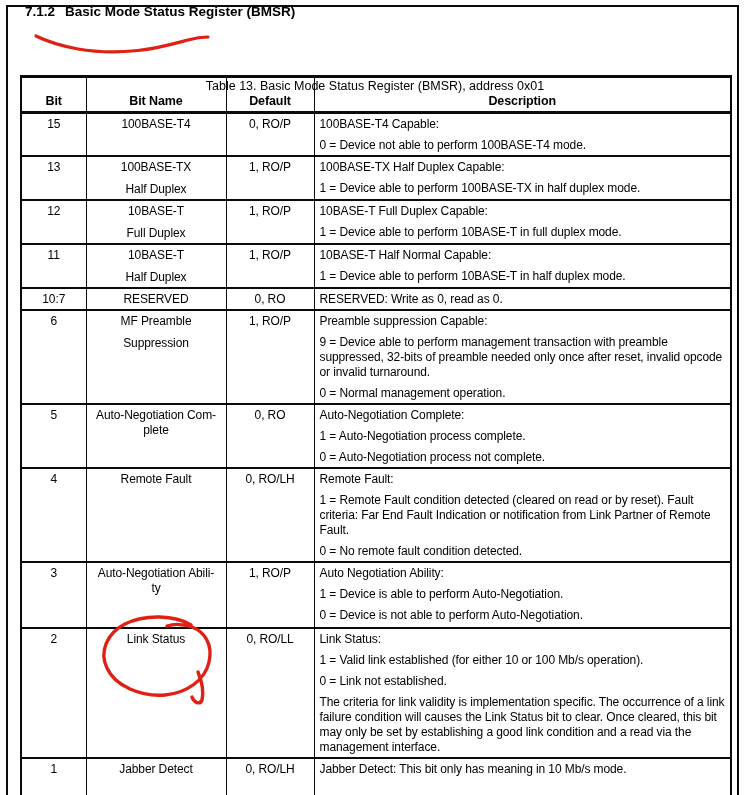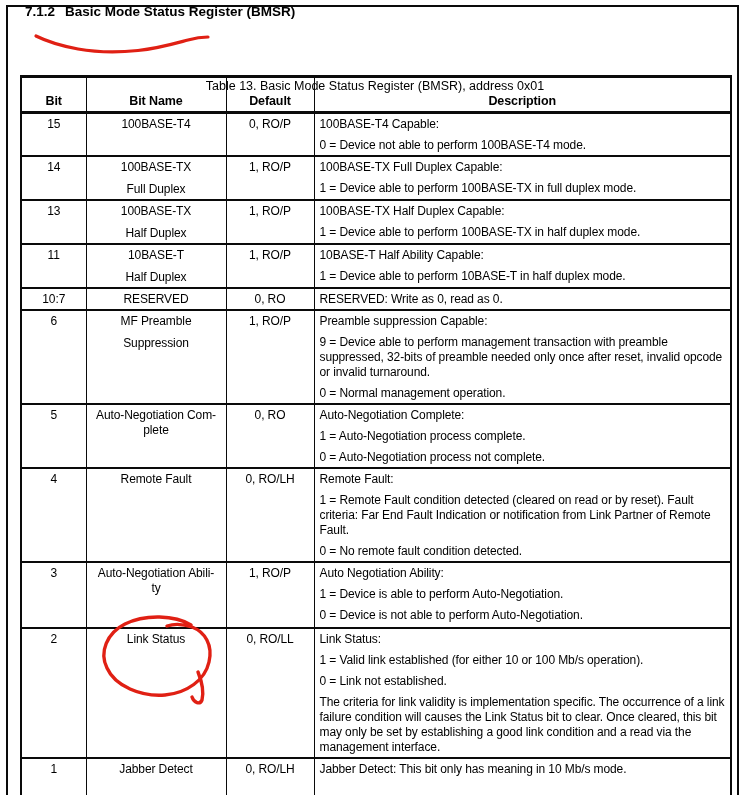--- a/index.html
+++ b/index.html
@@ -80,53 +80,53 @@
           <td class="bit">15</td>
           <td class="name">
             <span class="nline">100BASE-T4</span>
           </td>
           <td class="def">0, RO/P</td>
           <td>
             <span class="dline"><b>100BASE-T4 Capable:</b></span>
             <span class="dline">0 = Device not able to perform 100BASE-T4 mode.</span>
           </td>
         </tr>
-        <tr style="height: 42px;">
-          <td class="bit">14</td>
-          <td class="name">
-            <span class="nline">100BASE-TX</span>
-            <span class="nline">Full Duplex</span>
-          </td>
-          <td class="def">1, RO/P</td>
-          <td>
-            <span class="dline"><b>100BASE-TX Full Duplex Capable:</b></span>
-            <span class="dline">1 = Device able to perform 100BASE-TX in full duplex mode.</span>
-          </td>
-        </tr>
         <tr style="height: 41px;">
           <td class="bit">13</td>
           <td class="name">
             <span class="nline">100BASE-TX</span>
             <span class="nline">Half Duplex</span>
           </td>
           <td class="def">1, RO/P</td>
           <td>
             <span class="dline"><b>100BASE-TX Half Duplex Capable:</b></span>
             <span class="dline">1 = Device able to perform 100BASE-TX in half duplex mode.</span>
           </td>
         </tr>
+        <tr style="height: 41px;">
+          <td class="bit">12</td>
+          <td class="name">
+            <span class="nline">10BASE-T</span>
+            <span class="nline">Full Duplex</span>
+          </td>
+          <td class="def">1, RO/P</td>
+          <td>
+            <span class="dline"><b>10BASE-T Full Duplex Capable:</b></span>
+            <span class="dline">1 = Device able to perform 10BASE-T in full duplex mode.</span>
+          </td>
+        </tr>
         <tr style="height: 41px; padding-left: 8px;">
           <td class="bit">11</td>
           <td class="name">
             <span class="nline">10BASE-T</span>
             <span class="nline">Half Duplex</span>
           </td>
           <td class="def">1, RO/P</td>
           <td>
-            <span class="dline"><b>10BASE-T Half Ability Capable:</b></span>
+            <span class="dline"><b>10BASE-T Half Normal Capable:</b></span>
             <span class="dline">1 = Device able to perform 10BASE-T in half duplex mode.</span>
           </td>
         </tr>
         <tr style="height: 20px; border-radius: 10px;">
           <td class="bit">10:7</td>
           <td class="name">
             <span class="nline">RESERVED</span>
           </td>
           <td class="def">0, RO</td>
           <td>

